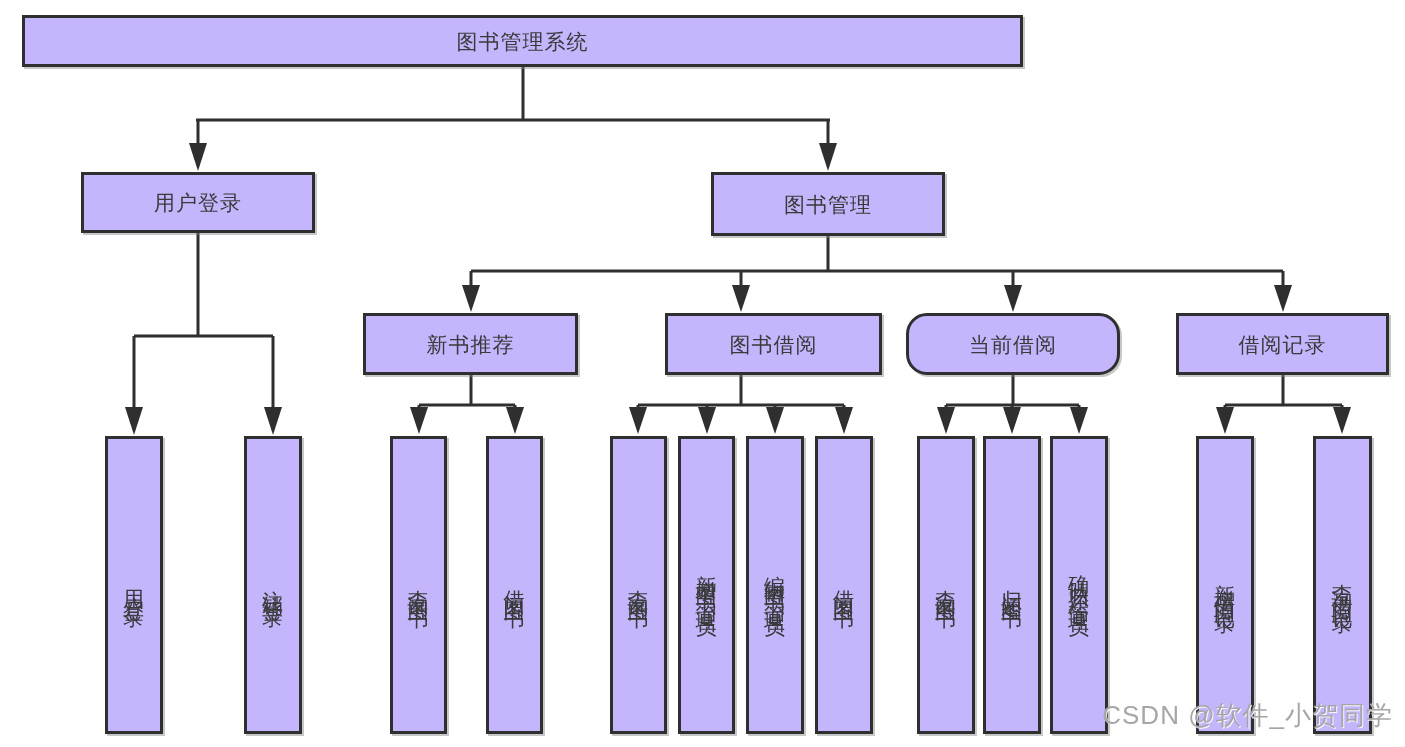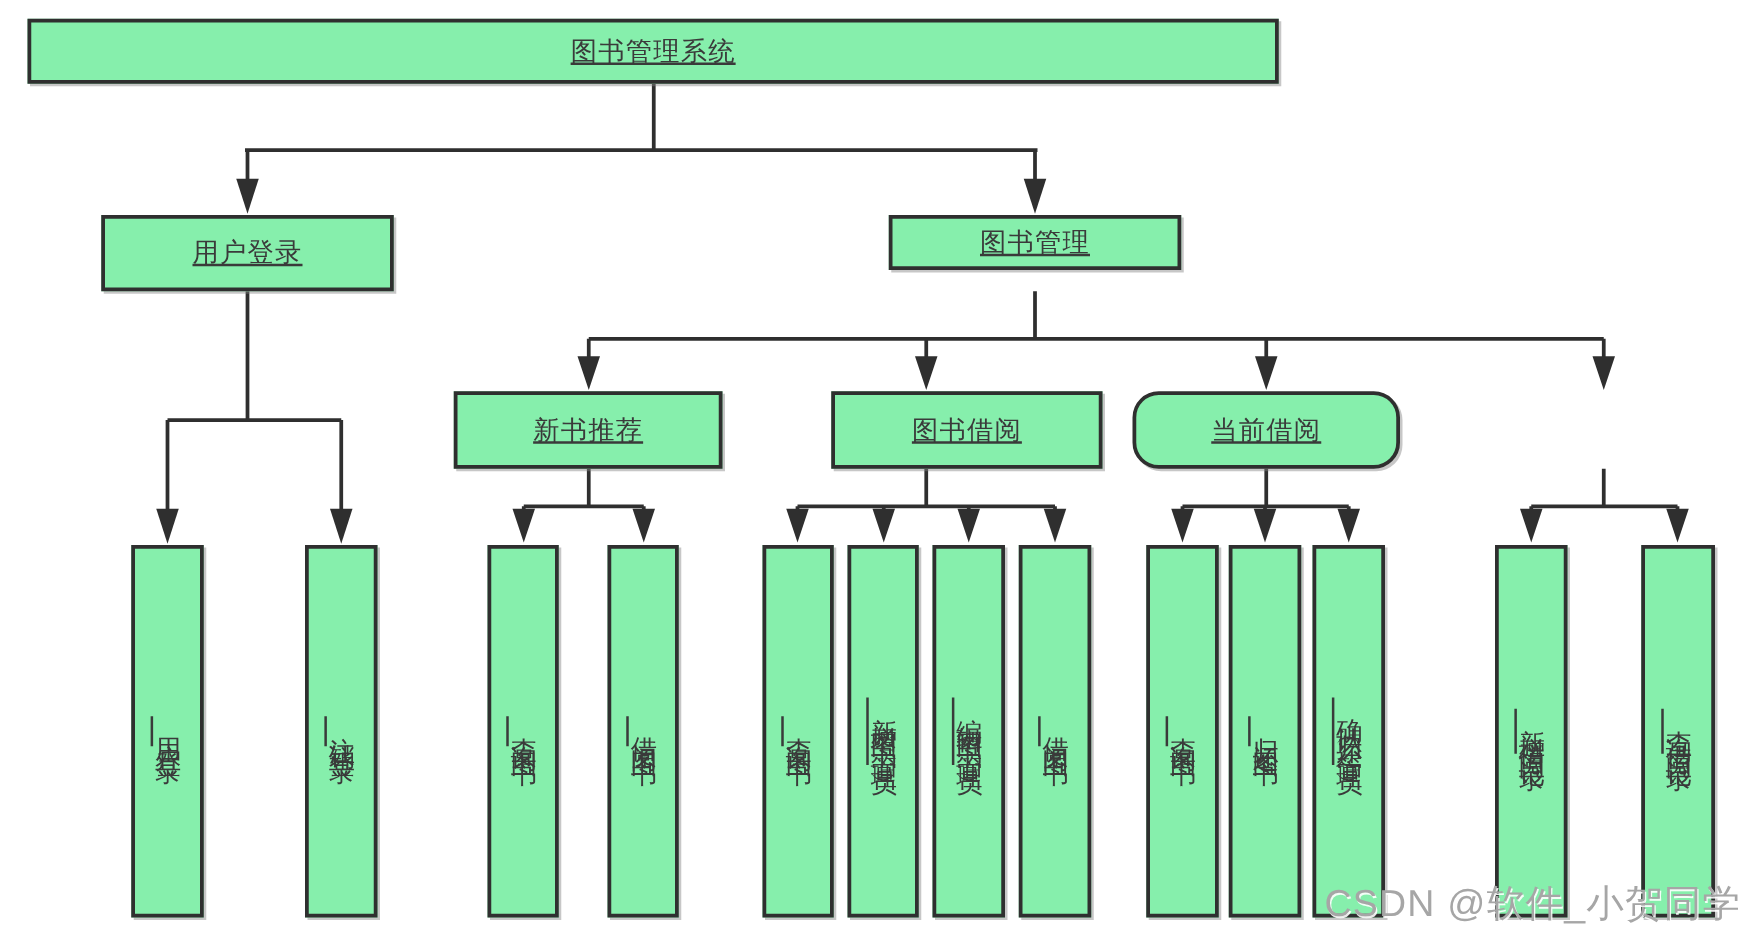--- a/index.html
+++ b/index.html
@@ -12,44 +12,43 @@
     overflow: hidden;
   }
   svg.connectors {
     position: absolute;
     left: 0; top: 0;
     width: 1405px; height: 747px;
   }
   .node {
     position: absolute;
     box-sizing: border-box;
-    background: #86efac;
+    background: #c4b5fd;
     border: 3px solid #2f2f2f;
     box-shadow: 2px 2px 0 rgba(130,130,130,0.45);
     display: flex;
     align-items: center;
     justify-content: center;
     font-size: 21px;
     color: #3a3a3a;
     letter-spacing: 1px;
     line-height: 1;
-    text-decoration: underline;
   }
   .vnode {
     writing-mode: vertical-rl;
     text-orientation: mixed;
     letter-spacing: 6px;
     font-size: 21px;
     padding: 6px 0;
   }
   .watermark {
     position: absolute;
     right: 12px;
-    bottom: 3px;
-    font-size: 30px;
+    bottom: 14px;
+    font-size: 26px;
     color: #a6a6a6;
     letter-spacing: 1px;
     text-shadow: 1px 1px 0 rgba(255,255,255,0.9);
     white-space: nowrap;
   }
 </style>
 </head>
 <body>
 
 <div class="canvas">
@@ -94,32 +93,35 @@
     </g>
   </svg>
 
   <div class="node" style="left:22px; top:15px; width:1001px; height:52px;">
     <span>图书管理系统</span>
   </div>
 
   <div class="node" style="left:81px; top:172px; width:234px; height:61px;">
     <span>用户登录</span>
   </div>
-  <div class="node" style="left:711px; top:172px; width:234px; height:44px;">
+  <div class="node" style="left:711px; top:172px; width:234px; height:64px;">
     <span>图书管理</span>
   </div>
 
   <div class="node" style="left:363px; top:313px; width:215px; height:62px;">
     <span>新书推荐</span>
   </div>
   <div class="node" style="left:633px; top:313px; width:217px; height:62px;margin-left:32px;">
     <span>图书借阅</span>
   </div>
   <div class="node" style="left:906px; top:313px; width:214px; height:62px;border-radius:21px;">
     <span>当前借阅</span>
+  </div>
+  <div class="node" style="left:1176px; top:313px; width:213px; height:62px;">
+    <span>借阅记录</span>
   </div>
 
   <div class="node vnode" style="left:105px; top:436px; width:58px; height:298px;">
     <span>用户登录</span>
   </div>
   <div class="node vnode" style="left:244px; top:436px; width:58px; height:298px;">
     <span>注销登录</span>
   </div>
 
   <div class="node vnode" style="left:390px; top:436px; width:57px; height:298px;">

